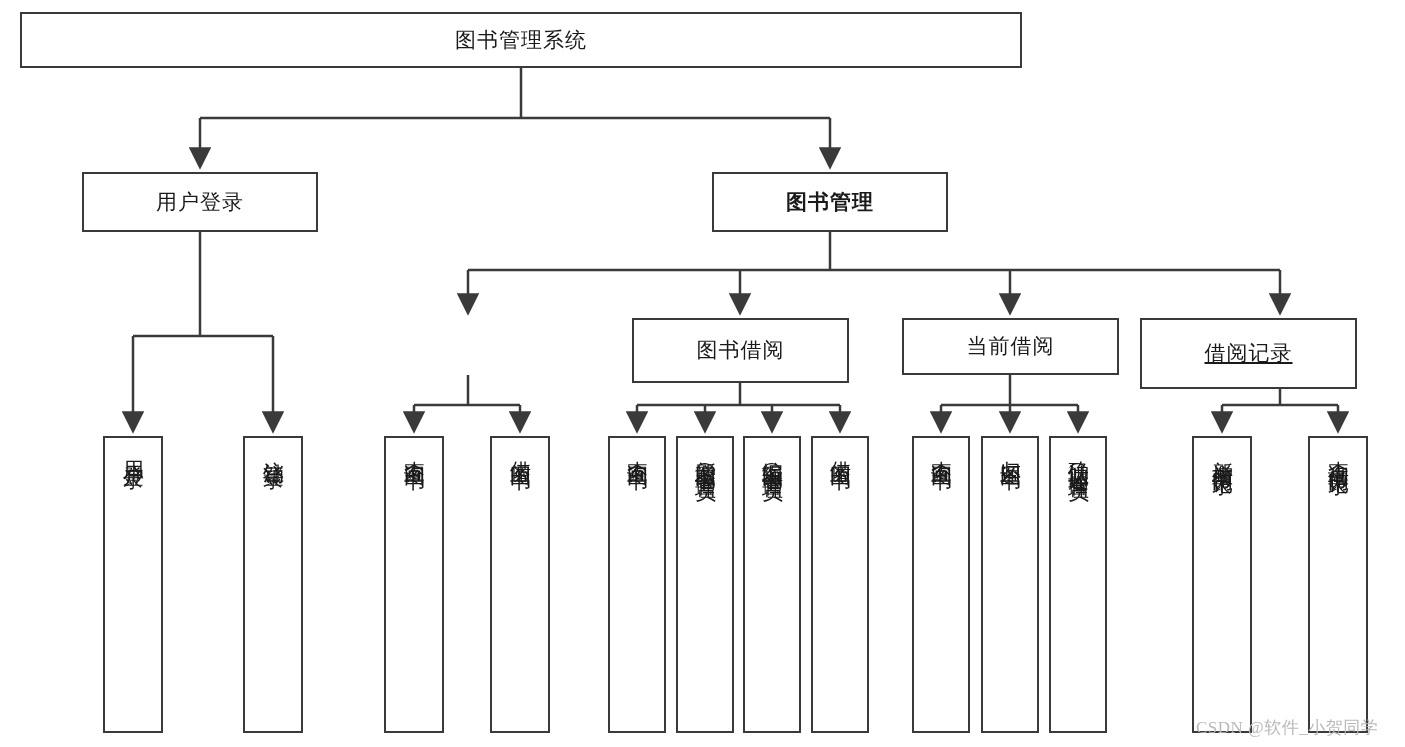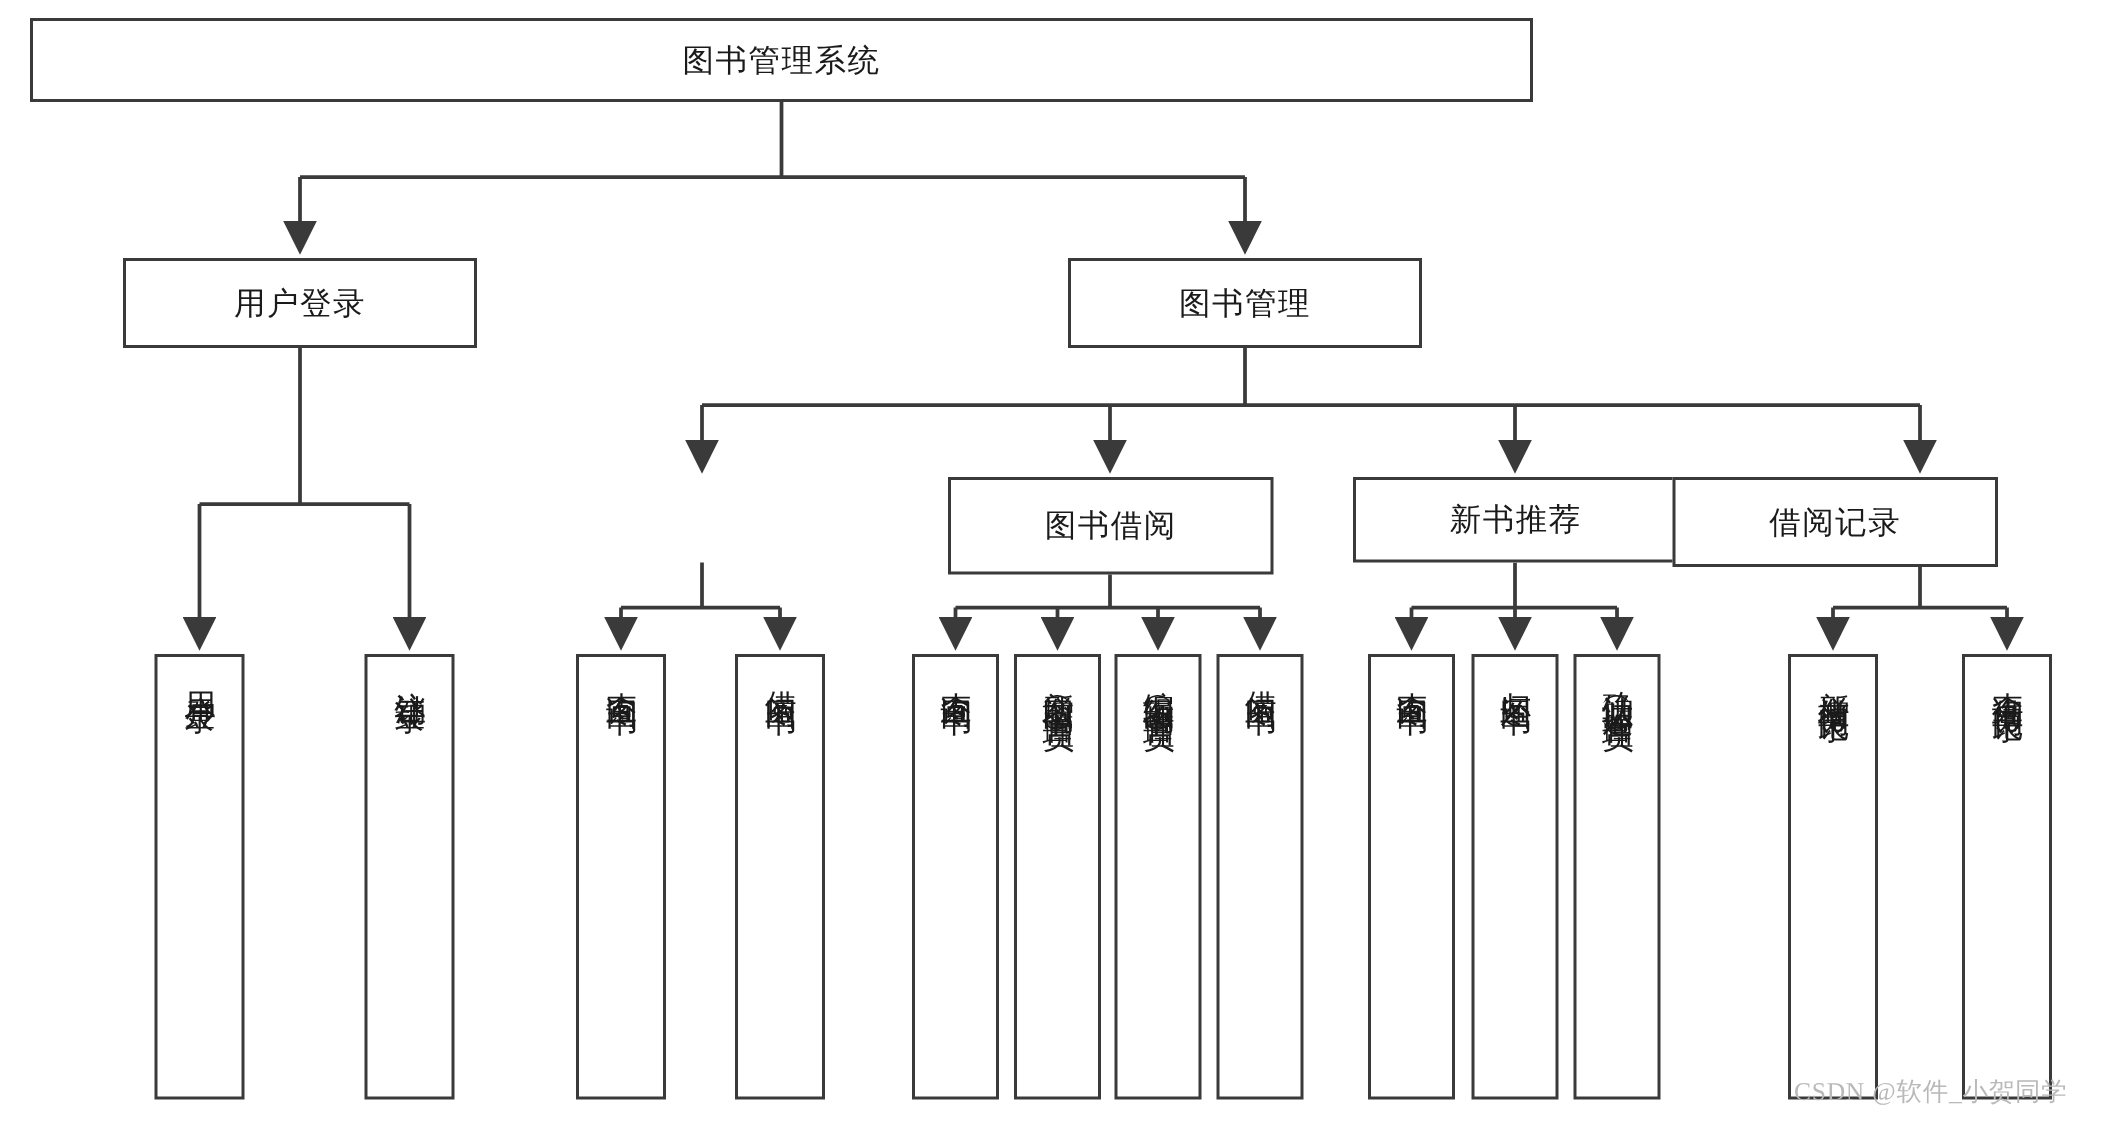--- a/index.html
+++ b/index.html
@@ -139,34 +139,34 @@
   </svg>
 
   <div class="node horiz" style="left:20px; top:12px; width:1002px; height:56px;">
     <span class="label">图书管理系统</span>
   </div>
 
   <div class="node horiz" style="left:82px; top:172px; width:236px; height:60px;">
     <span class="label">用户登录</span>
   </div>
 
-  <div class="node horiz" style="left:712px; top:172px; width:236px; height:60px;">
+  <div class="node horiz" style="left:712px; top:172px; width:236px; height:60px;font-weight:bold;">
     <span class="label">图书管理</span>
   </div>
 
 
   <div class="node horiz" style="left:632px; top:318px; width:217px; height:65px;">
     <span class="label">图书借阅</span>
   </div>
 
   <div class="node horiz" style="left:902px; top:318px; width:217px; height:57px;">
-    <span class="label">新书推荐</span>
-  </div>
-
-  <div class="node horiz" style="left:1115px; top:318px; width:217px; height:60px;">
+    <span class="label">当前借阅</span>
+  </div>
+
+  <div class="node horiz" style="left:1140px; top:318px; width:217px; height:71px;text-decoration:underline;">
     <span class="label">借阅记录</span>
   </div>
 
   <div class="node vert" style="left:103px; top:436px; width:60px; height:297px;">
     <span class="label">用户登录</span>
   </div>
 
   <div class="node vert" style="left:243px; top:436px; width:60px; height:297px;">
     <span class="label">注销登录</span>
   </div>

